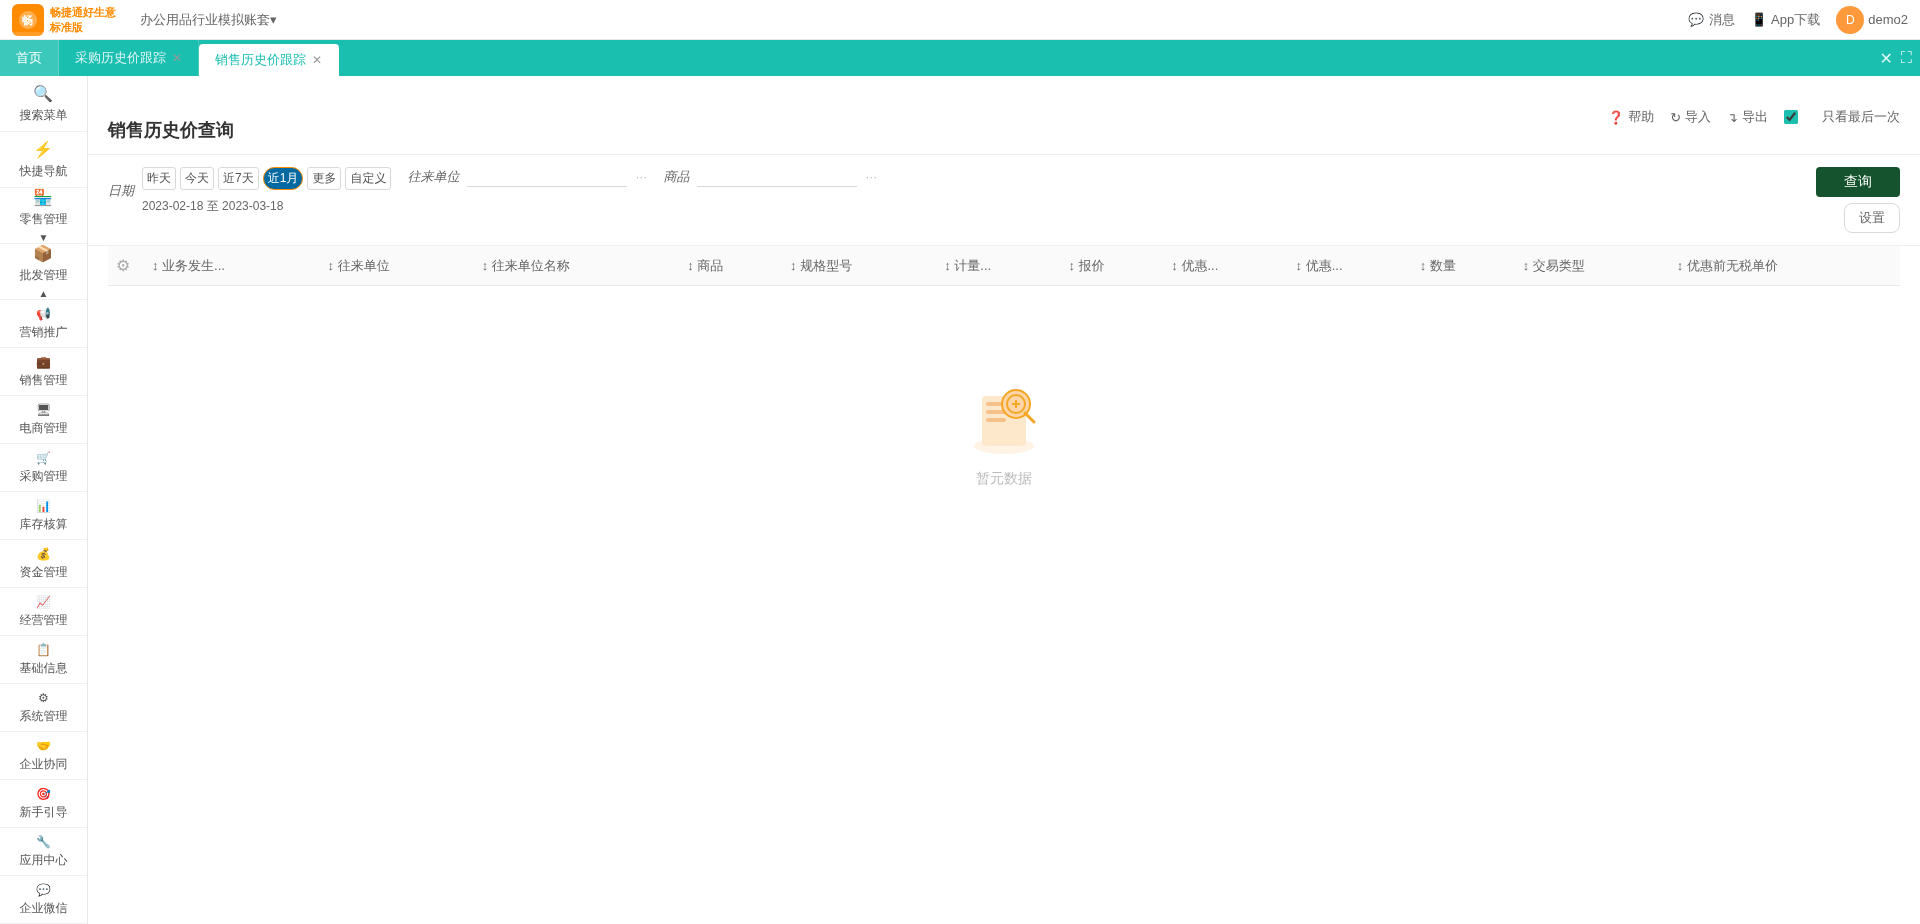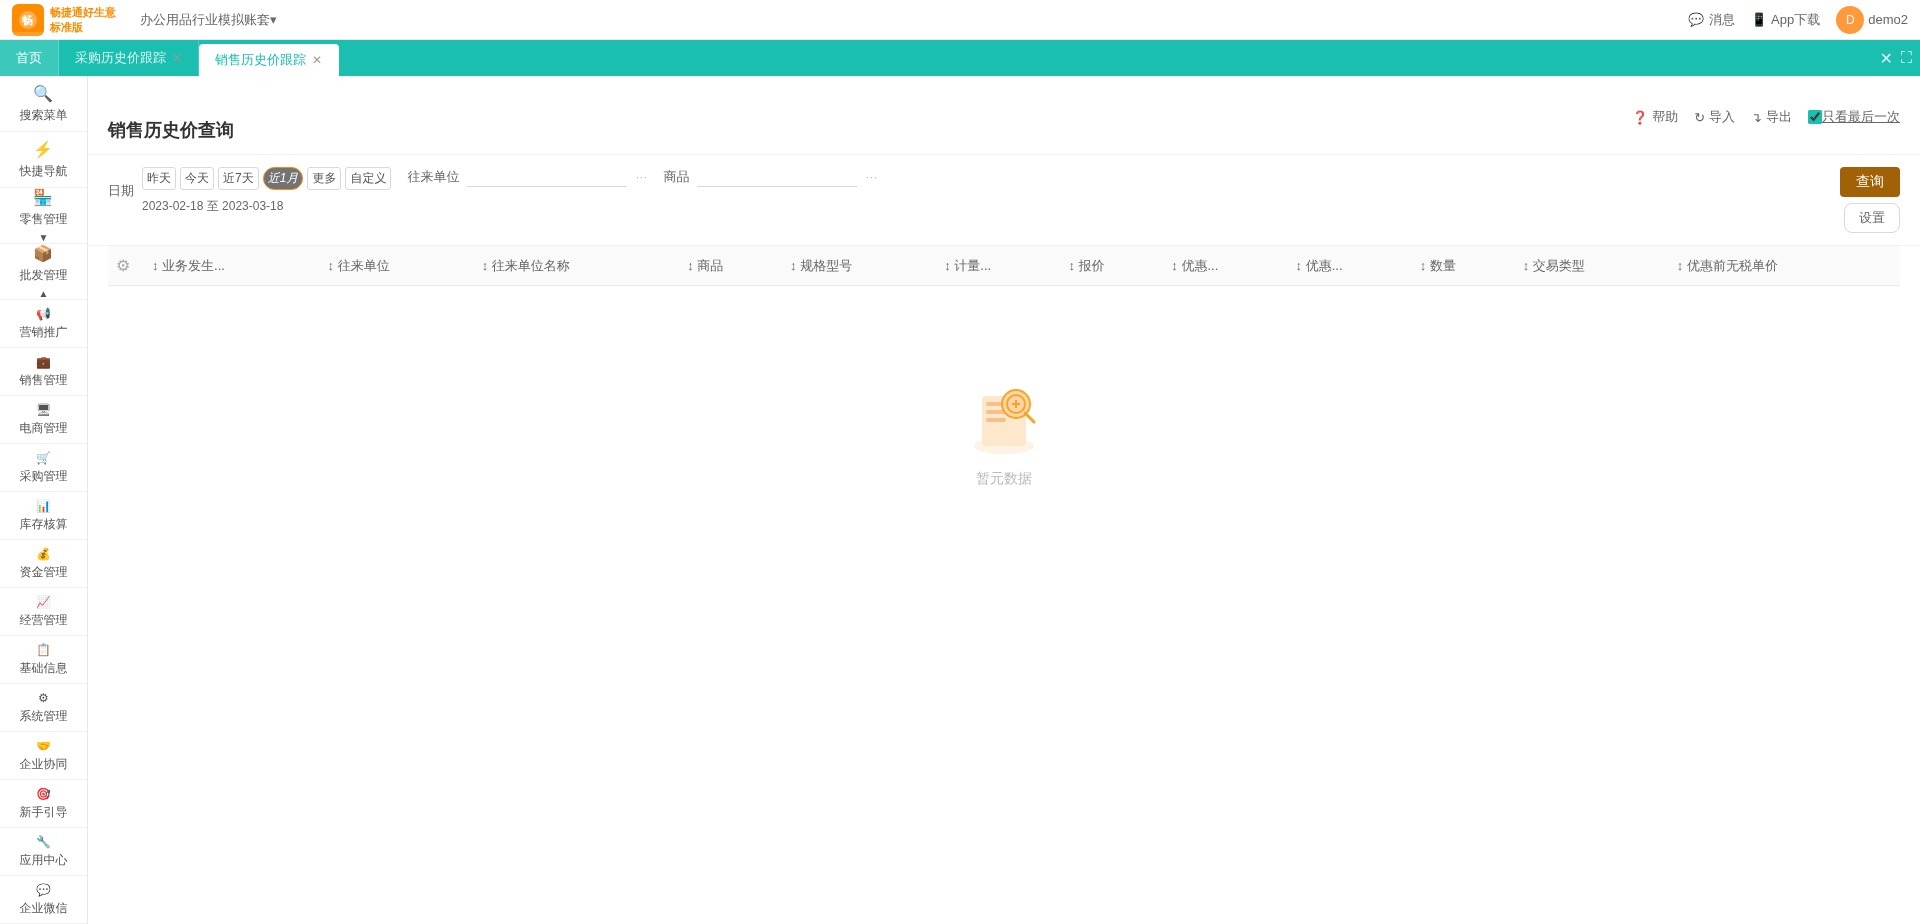--- a/index.html
+++ b/index.html
@@ -36,34 +36,34 @@
     .sidebar-item .arrow { font-size: 10px; }
     .sidebar-section { display: flex; flex-direction: column; align-items: center; justify-content: center; padding: 10px 4px; cursor: pointer; color: #555; font-size: 12px; gap: 3px; border-bottom: 1px solid #f0f0f0; min-height: 48px; }
 
     
     .content { flex: 1; overflow: auto; padding: 0; background: #f0f2f5; }
     .page-container { background: #fff; margin: 0; min-height: 100%; }
     .page-header { padding: 16px 20px 12px; border-bottom: 1px solid #f0f0f0; display: flex; align-items: center; justify-content: space-between; }
     .page-title { font-size: 18px; font-weight: bold; color: #333; margin-top: 26px; }
     .page-actions { display: flex; align-items: center; gap: 16px; font-size: 13px; color: #666; }
     .page-actions .action { display: flex; align-items: center; gap: 4px; cursor: pointer; }
-    .checkbox-wrap { display: flex; align-items: center; gap: 0; text-decoration: underline; }
+    .checkbox-wrap { display: flex; align-items: center; gap: 24px; }
     .checkbox-wrap input[type=checkbox] { accent-color: #1abfb0; width: 14px; height: 14px; }
 
     
     .filter-bar { padding: 12px 20px; background: #fff; border-bottom: 1px solid #f0f0f0; display: flex; align-items: flex-start; gap: 16px; flex-wrap: wrap; }
     .filter-group { display: flex; align-items: center; gap: 8px; }
-    .filter-label { color: #666; font-size: 13px; white-space: nowrap; }
+    .filter-label { color: #666; font-size: 13px; white-space: nowrap; font-style: italic; }
     .date-buttons { display: flex; align-items: center; gap: 4px; }
     .date-btn { padding: 2px 4px; border: 1px solid #d9d9d9; border-radius: 3px; background: #fff; cursor: pointer; font-size: 12px; color: #555; }
-    .date-btn.active { background: #737373; color: #fff; border-color: #ff8c00; border-radius: 12px; font-style: italic; }
+    .date-btn.active { background: #0369a1; color: #fff; border-color: #ff8c00; border-radius: 12px; }
     .date-range { font-size: 12px; color: #666; margin-top: 4px; }
     .filter-input { border: none; border-bottom: 1px solid #d9d9d9; outline: none; padding: 2px 4px; font-size: 13px; width: 160px; color: #333; }
     .filter-dots { color: #bbb; font-size: 12px; cursor: pointer; }
-    .query-btn { background: #a16207; color: #fff; border: none; border-radius: 4px; padding: 6px 16px; font-size: 14px; cursor: pointer; }
+    .query-btn { background: #14532d; color: #fff; border: none; border-radius: 4px; padding: 6px 28px; font-size: 14px; cursor: pointer; }
     .settings-btn { background: #fff; color: #666; border: 1px solid #d9d9d9; border-radius: 8px; padding: 5px 14px; font-size: 13px; cursor: pointer; }
     .filter-right { margin-left: auto; display: flex; flex-direction: column; gap: 6px; align-items: flex-end; }
 
     
     .table-wrap { padding: 0 20px; }
     .data-table { width: 100%; border-collapse: collapse; font-size: 13px; }
     .data-table thead tr { background: #fafafa; border-bottom: 1px solid #e8e8e8; }
     .data-table th { padding: 10px 8px; text-align: left; color: #666; font-weight: normal; border-bottom: 1px solid #e8e8e8; white-space: nowrap; }
     .settings-col { width: 36px; text-align: center; }
     .gear-icon { color: #aaa; font-size: 16px; cursor: pointer; }

